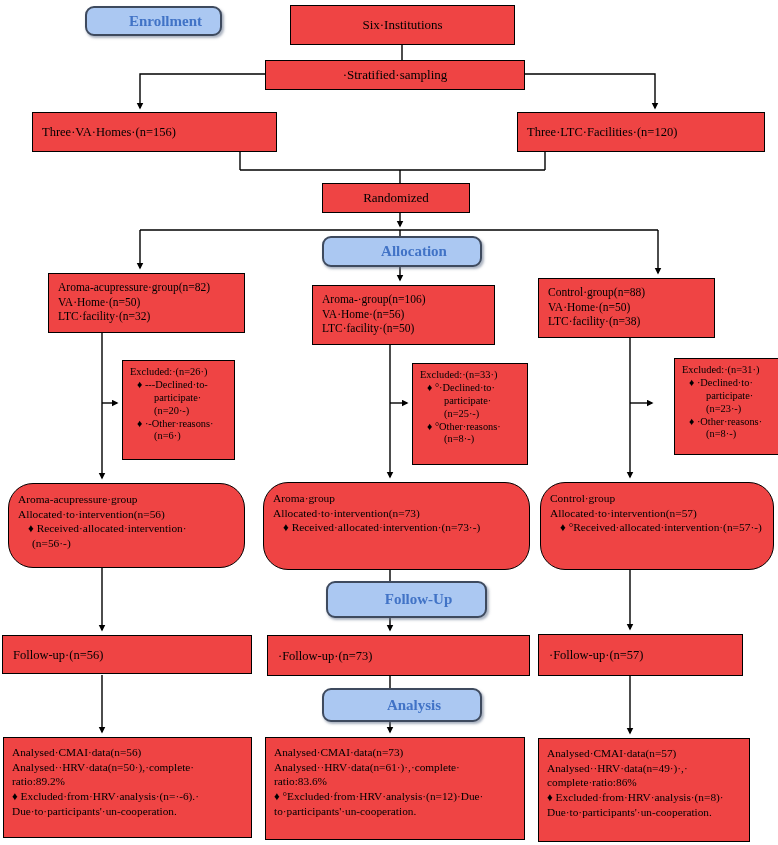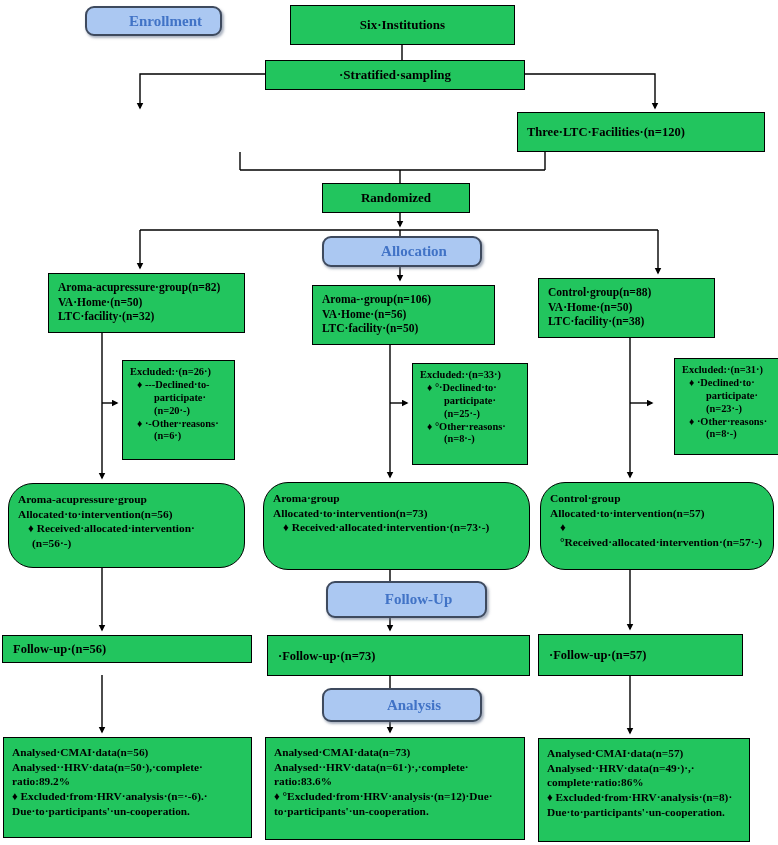--- a/index.html
+++ b/index.html
@@ -2,23 +2,22 @@
 <html><head>
 <meta charset="utf-8">
 <style>
   html,body{margin:0;padding:0;background:#ffffff;}
   #canvas{
     position:relative;width:778px;height:845px;background:#ffffff;overflow:hidden;
     font-family:"Liberation Serif","DejaVu Serif",serif;color:#000;
   }
   #connectors{position:absolute;left:0;top:0;width:778px;height:845px;}
   .box{
-    position:absolute;background:#22c55e;border:1.6px solid #000;box-sizing:border-box;
+    position:absolute;background:#ef4444;border:1.6px solid #000;box-sizing:border-box;
     line-height:1.28;
-    font-weight:bold;
   }
   .center{display:flex;align-items:center;justify-content:center;text-align:center;}
   .vcenter{display:flex;flex-direction:column;justify-content:center;}
   .stage{
     position:absolute;background:#abc8f2;border:2px solid #3e4a5e;border-radius:9px;
     color:#4173c6;font-weight:bold;display:flex;align-items:center;justify-content:center;
     box-shadow:1.5px 2px 2.5px rgba(100,115,140,.55);box-sizing:border-box;padding-left:24px;
   }
   
   #enr{left:85px;top:6px;width:137px;height:30px;font-size:15px;}
@@ -40,21 +39,21 @@
   .exc .b{margin-left:7px;}
   .exc .c{margin-left:24px;}
   #i1{left:8px;top:483px;width:237px;height:85px;}
   #i2{left:263px;top:482px;width:267px;height:88px;}
   #i3{left:540px;top:482px;width:234px;height:88px;}
   .intv{font-size:11.4px;padding:8px 4px 4px 9px;border-radius:25px;}
   .intv .b{margin-left:10px;}
   .intv .c{margin-left:14px;}
   
   #fup{left:326px;top:581px;width:161px;height:37px;font-size:15px;}
-  #f1{left:2px;top:635px;width:250px;height:28px;}
+  #f1{left:2px;top:635px;width:250px;height:39px;}
   #f2{left:267px;top:635px;width:263px;height:41px;}
   #f3{left:538px;top:634px;width:205px;height:42px;}
   .fbox{font-size:12.5px;display:flex;align-items:center;padding-left:10px;}
   
   #ana{left:322px;top:688px;width:160px;height:34px;font-size:15px;}
   #a1{left:3px;top:737px;width:249px;height:101px;}
   #a2{left:265px;top:737px;width:260px;height:103px;}
   #a3{left:538px;top:738px;width:212px;height:104px;}
   .anl{font-size:11.3px;line-height:1.3;padding:7px 4px 4px 8px;}
   .anl .b{}
@@ -100,20 +99,23 @@
     </g>
   </svg>
 
   <div id="enr" class="stage">Enrollment</div>
   <div id="alloc" class="stage">Allocation</div>
   <div id="fup" class="stage">Follow-Up</div>
   <div id="ana" class="stage">Analysis</div>
 
   <div id="six" class="box center">Six·Institutions</div>
   <div id="strat" class="box center">·Stratified·sampling</div>
+  <div id="va" class="box vcenter">
+    <span>Three·VA·Homes·(n=156)</span>
+  </div>
   <div id="ltc" class="box vcenter">
     <span>Three·LTC·Facilities·(n=120)</span>
   </div>
   <div id="rand" class="box center">Randomized</div>
 
   <div id="g1" class="box grp">
     <div>Aroma-acupressure·group(n=82)</div>
     <div>VA·Home·(n=50)</div>
     <div>LTC·facility·(n=32)</div>
   </div>

